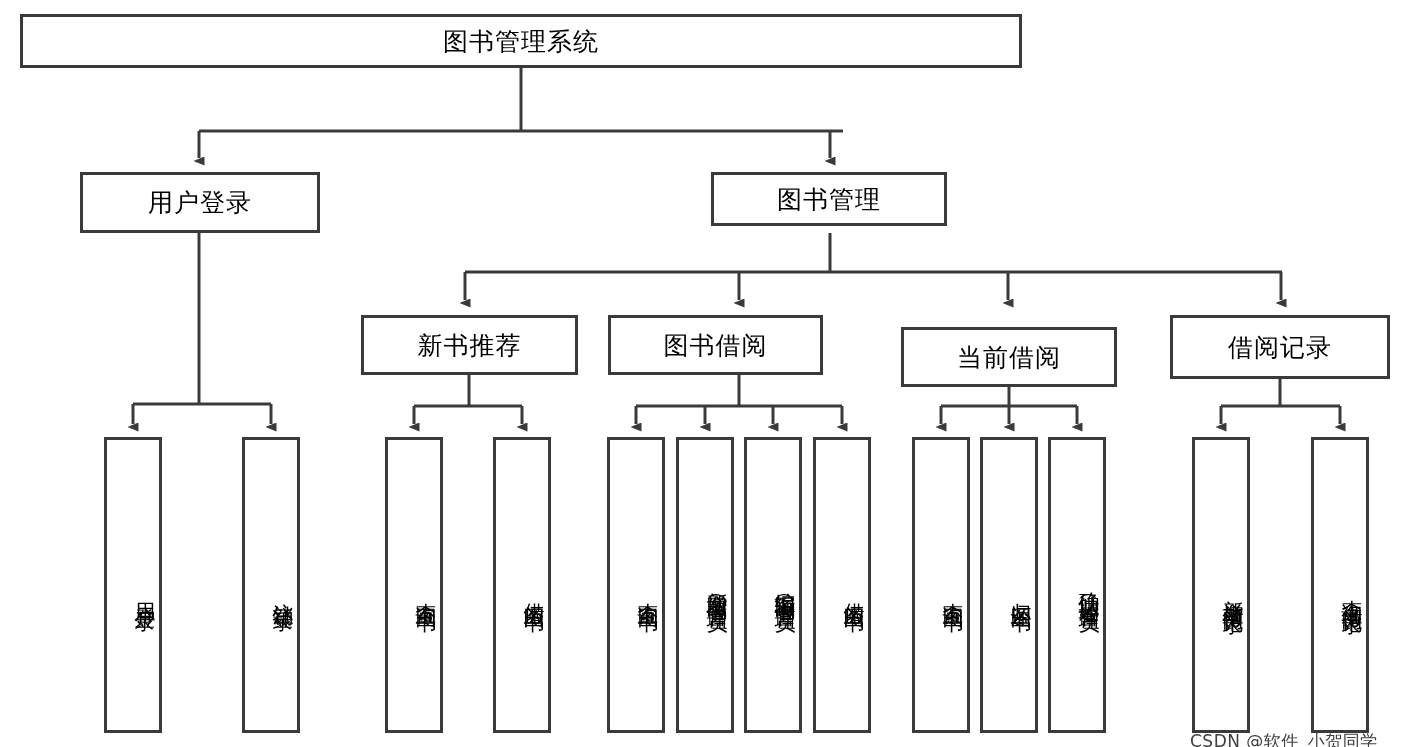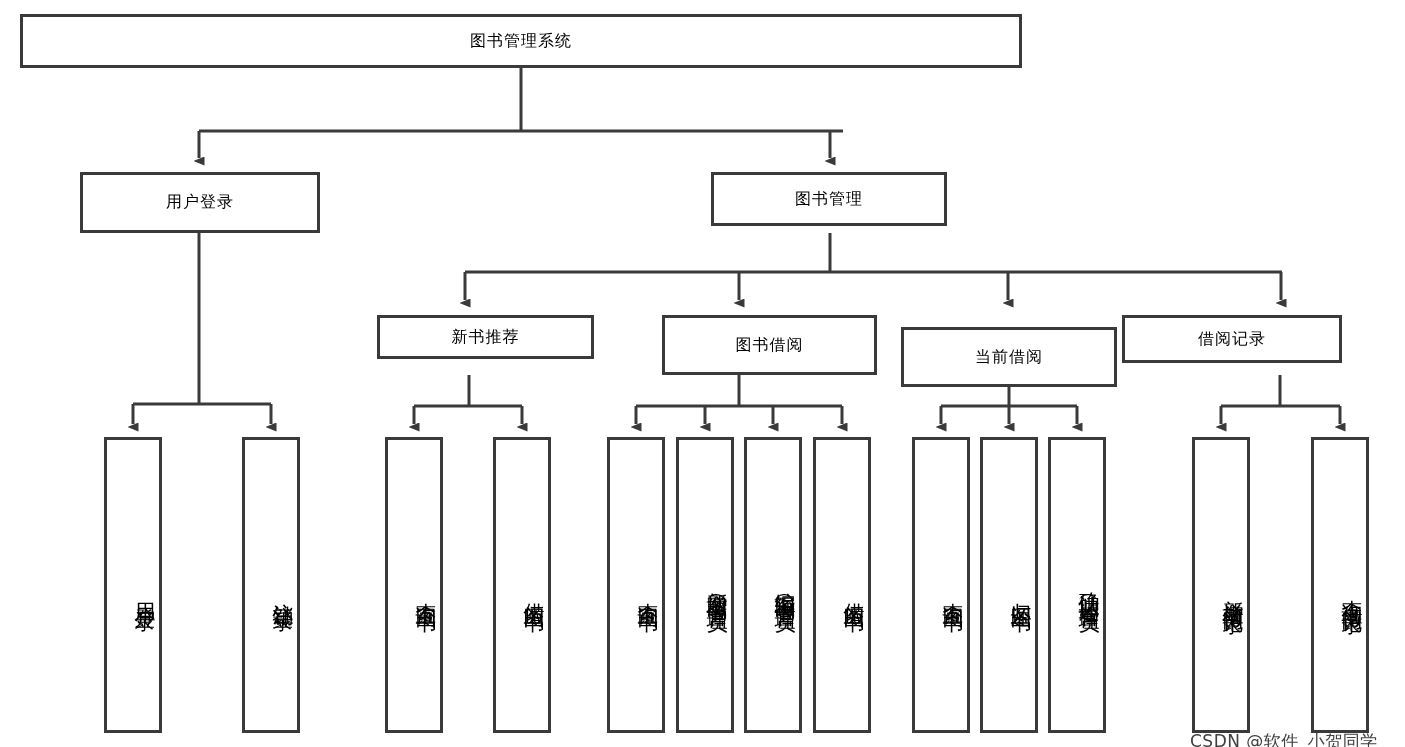--- a/index.html
+++ b/index.html
@@ -10,21 +10,21 @@
   }
   #canvas{position:absolute;left:0;top:0;width:1405px;height:747px;}
   .node{
     position:absolute;
     box-sizing:border-box;
     background:#ffffff;
     border:3px solid #3a3a3a;
     display:flex;align-items:center;justify-content:center;
     color:#000;
   }
-  .node.h{ font-size:16px; letter-spacing:1px; }
+  .node.h{ font-size:25px; letter-spacing:1px; }
   .node.v{
     writing-mode:vertical-rl;
     text-orientation:upright;
     font-size:21px;
     letter-spacing:3px;
     align-items:flex-start;
     justify-content:center;
     padding-top:14px;
   }
   .node.v.topalign{ align-items:flex-start; }
@@ -99,33 +99,33 @@
   </div>
 
   <div class="node h" style="left:80px;top:172px;width:240px;height:61px;">
     <span>用户登录</span>
   </div>
 
   <div class="node h" style="left:711px;top:172px;width:236px;height:54px;">
     <span>图书管理</span>
   </div>
 
-  <div class="node h" style="left:361px;top:315px;width:217px;height:44px;margin-left:16px;">
+  <div class="node h" style="left:361px;top:315px;width:217px;height:60px;">
     <span>新书推荐</span>
   </div>
 
-  <div class="node h" style="left:662px;top:315px;width:215px;height:60px;">
+  <div class="node h" style="left:608px;top:315px;width:215px;height:60px;">
     <span>图书借阅</span>
   </div>
 
   <div class="node h" style="left:901px;top:315px;width:216px;height:60px;margin-top:12px;">
     <span>当前借阅</span>
   </div>
 
-  <div class="node h" style="left:1122px;top:315px;width:220px;height:48px;">
+  <div class="node h" style="left:1170px;top:315px;width:220px;height:64px;">
     <span>借阅记录</span>
   </div>
 
   <div class="node v" style="left:104px;top:437px;width:58px;height:296px;">
     <span>用户登录</span>
   </div>
   <div class="node v" style="left:242px;top:437px;width:58px;height:296px;">
     <span>注销登录</span>
   </div>
 

